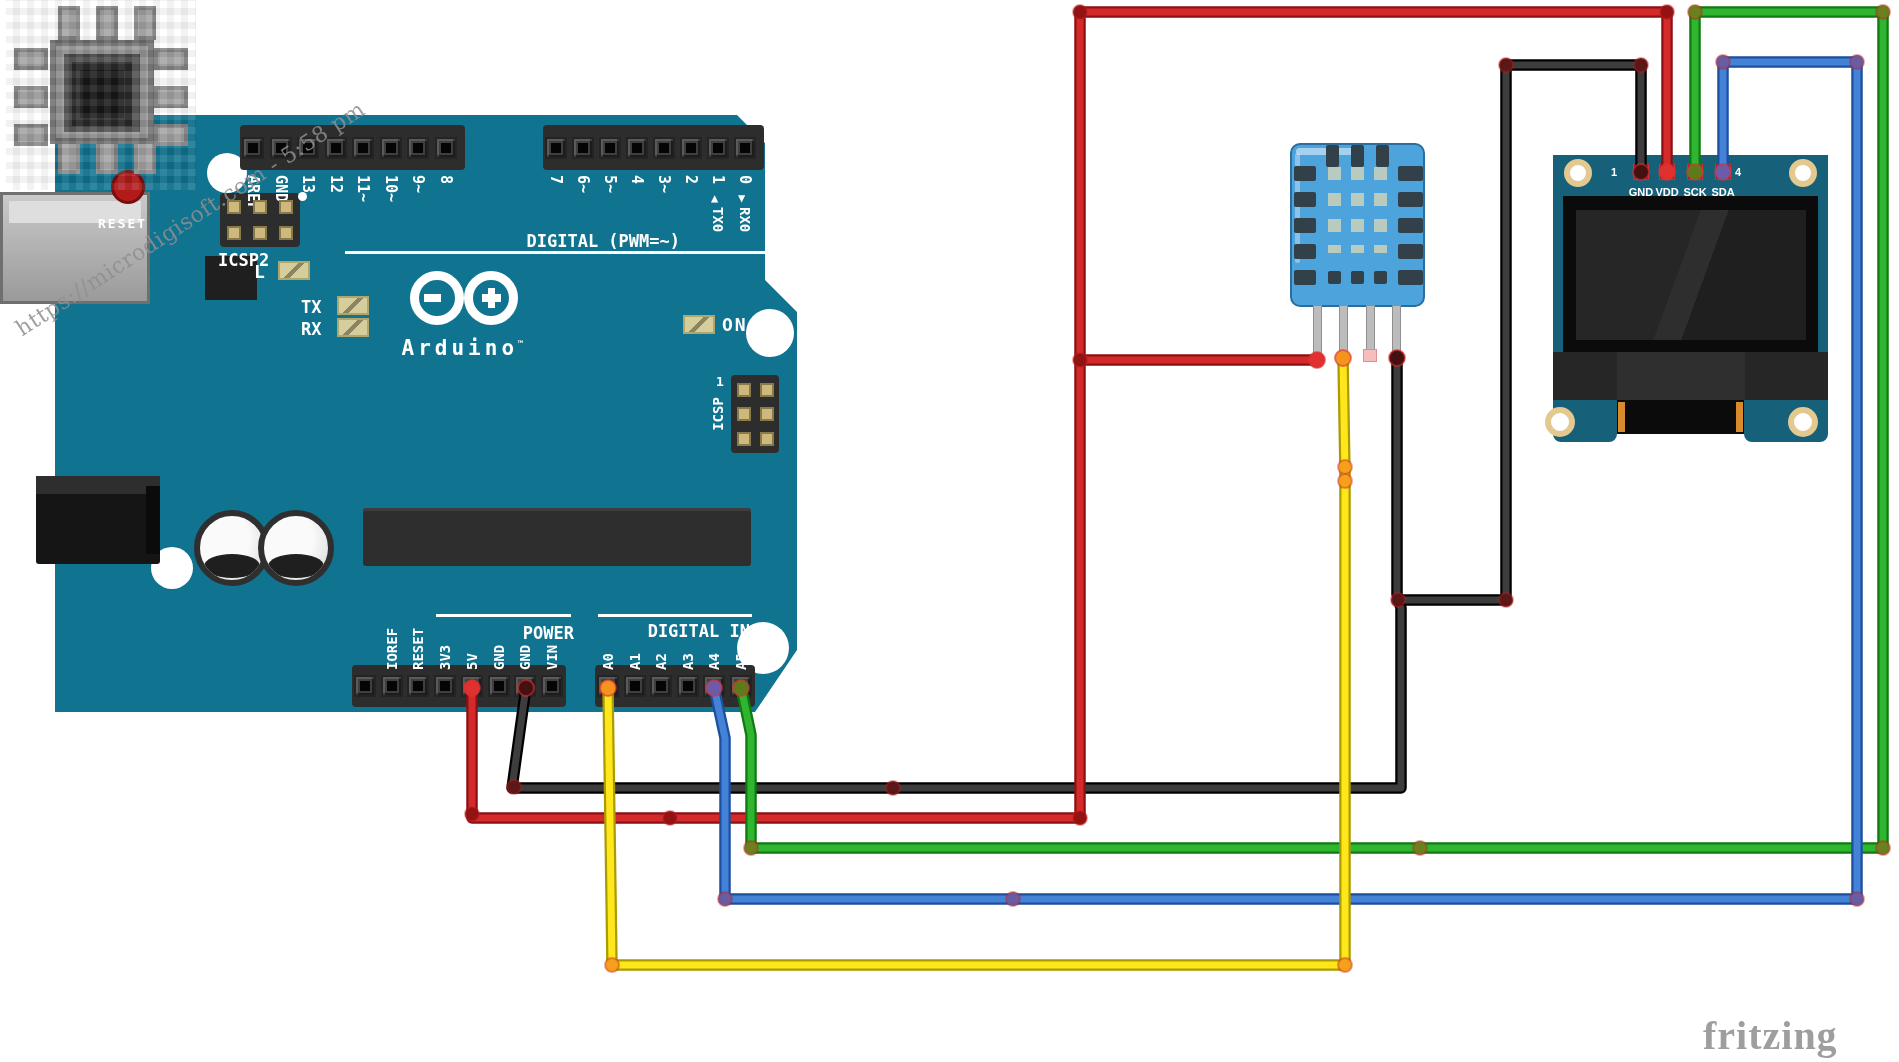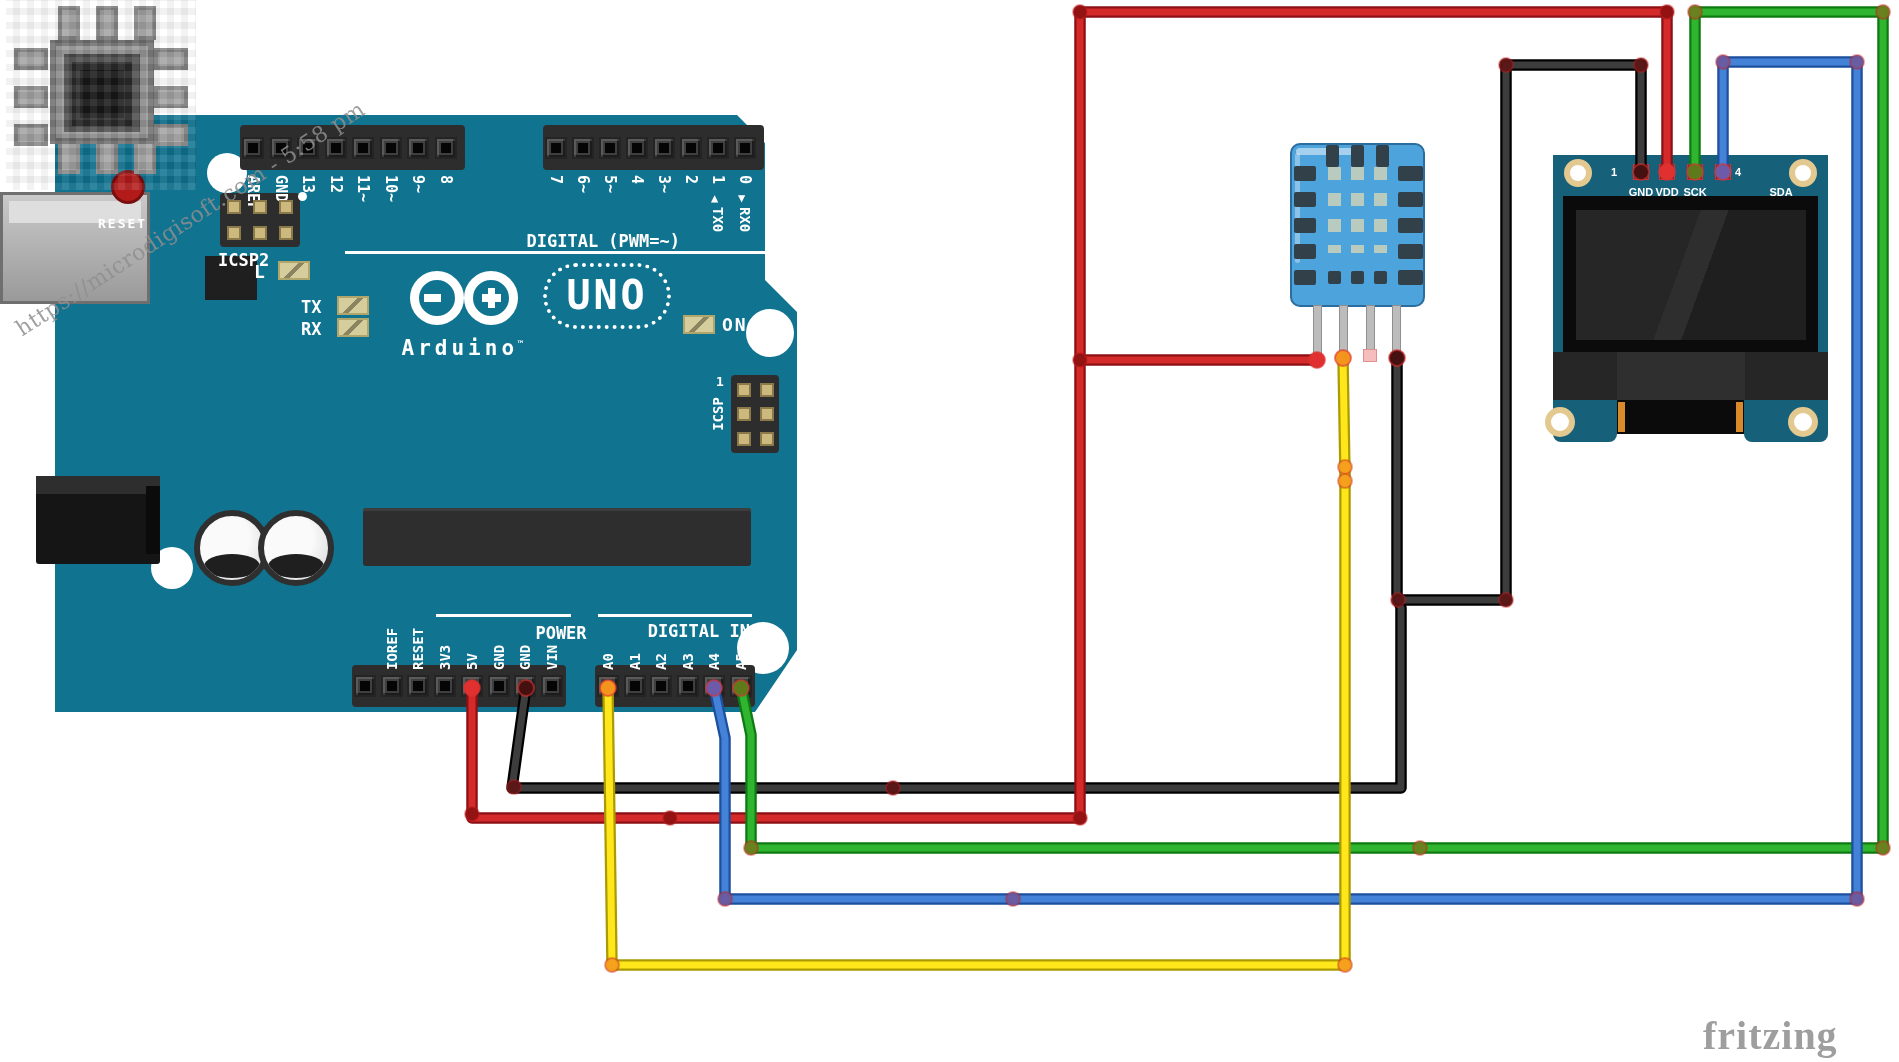--- a/index.html
+++ b/index.html
@@ -97,26 +97,23 @@
   <div class="abs led" style="left:683px;top:315px;width:32px;height:19px;"></div>
   <div class="abs boardtxt" style="left:722px;top:314px;font-size:18px;letter-spacing:2px;">ON</div>
 
   <div class="abs" style="left:410px;top:271px;width:54px;height:54px;border:9px solid #fff;border-radius:50%;box-sizing:border-box;"></div>
   <div class="abs" style="left:464px;top:271px;width:54px;height:54px;border:9px solid #fff;border-radius:50%;box-sizing:border-box;"></div>
   <div class="abs silk" style="left:424px;top:294px;width:17px;height:8px;"></div>
   <div class="abs silk" style="left:482px;top:294px;width:19px;height:8px;"></div>
   <div class="abs silk" style="left:488px;top:288px;width:7px;height:20px;"></div>
   <div class="abs boardtxt" style="left:395px;top:336px;width:135px;text-align:center;font-size:21px;letter-spacing:4px;"><span>Arduino</span><sup style="font-size:9px;letter-spacing:0;">™</sup></div>
 
-  <div class="abs" style="left:543px;top:263px;width:128px;height:66px;border:4px dotted #fff;border-radius:36px;box-sizing:border-box;text-align:center;">
-    <div class="boardtxt" style="font-size:40px;line-height:56px;letter-spacing:3px;">UNO</div>
-  </div>
 
   <div class="abs boardtxt" style="left:455px;top:231px;width:225px;text-align:right;font-size:17px;">DIGITAL (PWM=~)</div>
-  <div class="abs boardtxt" style="left:526px;top:623px;width:70px;text-align:center;font-size:17px;">POWER</div>
+  <div class="abs boardtxt" style="left:504px;top:623px;width:70px;text-align:right;font-size:17px;">POWER</div>
   <div class="abs boardtxt" style="left:620px;top:621px;width:130px;text-align:right;font-size:17px;">DIGITAL IN</div>
 
   <div class="abs boardtxt" style="left:711px;top:191px;font-size:12px;">▲</div>
   <div class="abs boardtxt" style="left:738px;top:191px;font-size:12px;">▼</div>
   <div class="abs vlabel" style="left:696px;top:221px;width:44px;transform:rotate(90deg);text-align:left;font-size:14px;">TX0</div>
   <div class="abs vlabel" style="left:723px;top:221px;width:44px;transform:rotate(90deg);text-align:left;font-size:14px;">RX0</div>
 
   <div id="headers" class="abs" style="left:0;top:0;">
       <div class="abs hblock" style="left:240px;top:125px;width:225px;height:45px;"></div>
       <div class="abs pincell" style="left:242px;top:136.5px;">
@@ -303,21 +300,21 @@
   <div class="abs oledlbl" style="left:1608px;top:166px;width:12px;">1</div>
   <div class="abs oledlbl" style="left:1732px;top:166px;width:12px;">4</div>
   <div id="oledpins" class="abs" style="left:0;top:0;">
       <div class="abs oledpad" style="left:1633px;top:164px;width:16px;height:16px;"></div>
       <div class="abs oledlbl" style="left:1625px;top:186px;width:32px;">GND</div>
       <div class="abs oledpad" style="left:1659px;top:164px;width:16px;height:16px;"></div>
       <div class="abs oledlbl" style="left:1651px;top:186px;width:32px;">VDD</div>
       <div class="abs oledpad" style="left:1687px;top:164px;width:16px;height:16px;"></div>
       <div class="abs oledlbl" style="left:1679px;top:186px;width:32px;">SCK</div>
       <div class="abs oledpad" style="left:1715px;top:164px;width:16px;height:16px;"></div>
-      <div class="abs oledlbl" style="left:1765px;top:186px;width:32px;">SDA</div>
+      <div class="abs oledlbl" style="left:1707px;top:186px;width:32px;">SDA</div>
     </div>
 
   <div class="abs" style="left:6px;top:0;width:190px;height:190px;" id="pxchip">
     <div class="abs pxpin" style="left:52px;top:6px;width:22px;height:34px;"></div>
     <div class="abs pxpin" style="left:90px;top:6px;width:22px;height:34px;"></div>
     <div class="abs pxpin" style="left:128px;top:6px;width:22px;height:34px;"></div>
     <div class="abs pxpin" style="left:52px;top:140px;width:22px;height:34px;"></div>
     <div class="abs pxpin" style="left:90px;top:140px;width:22px;height:34px;"></div>
     <div class="abs pxpin" style="left:128px;top:140px;width:22px;height:34px;"></div>
     <div class="abs pxpin" style="left:8px;top:48px;width:34px;height:22px;"></div>

